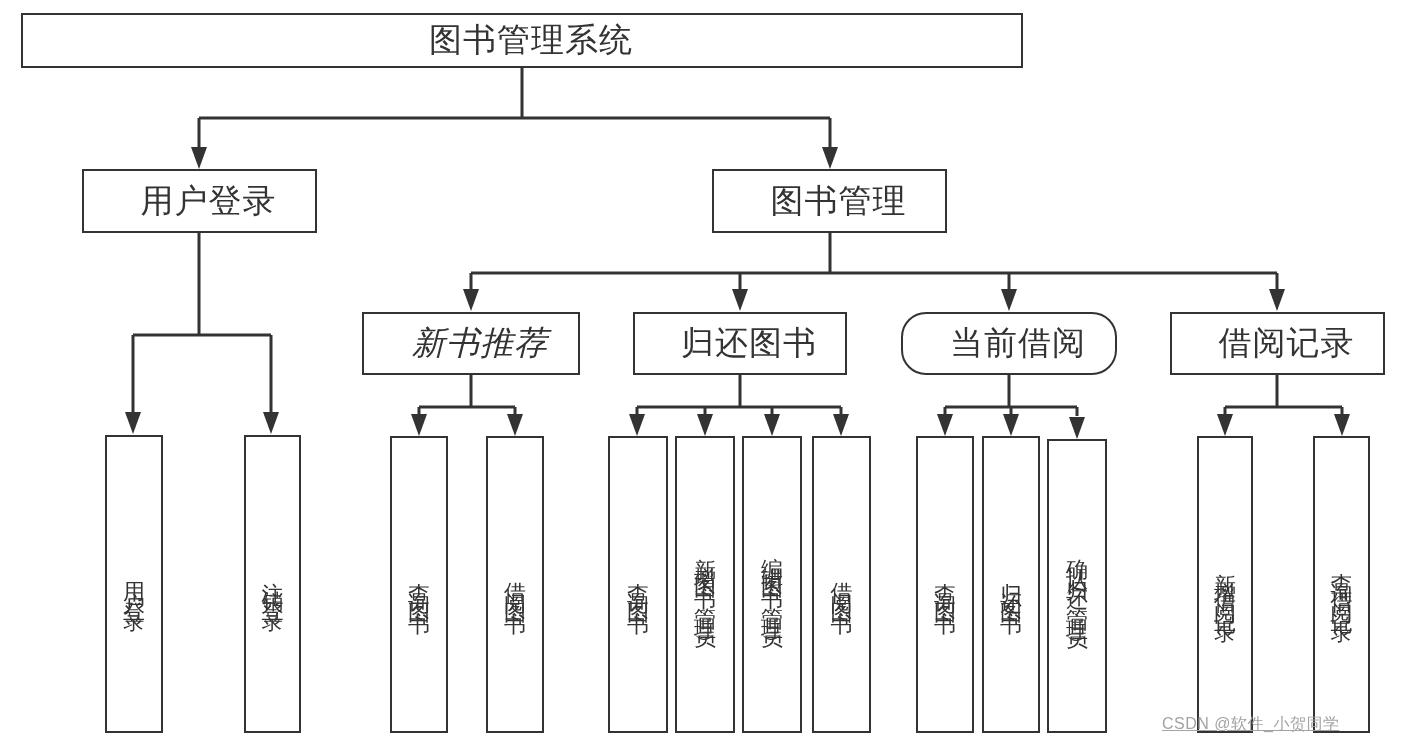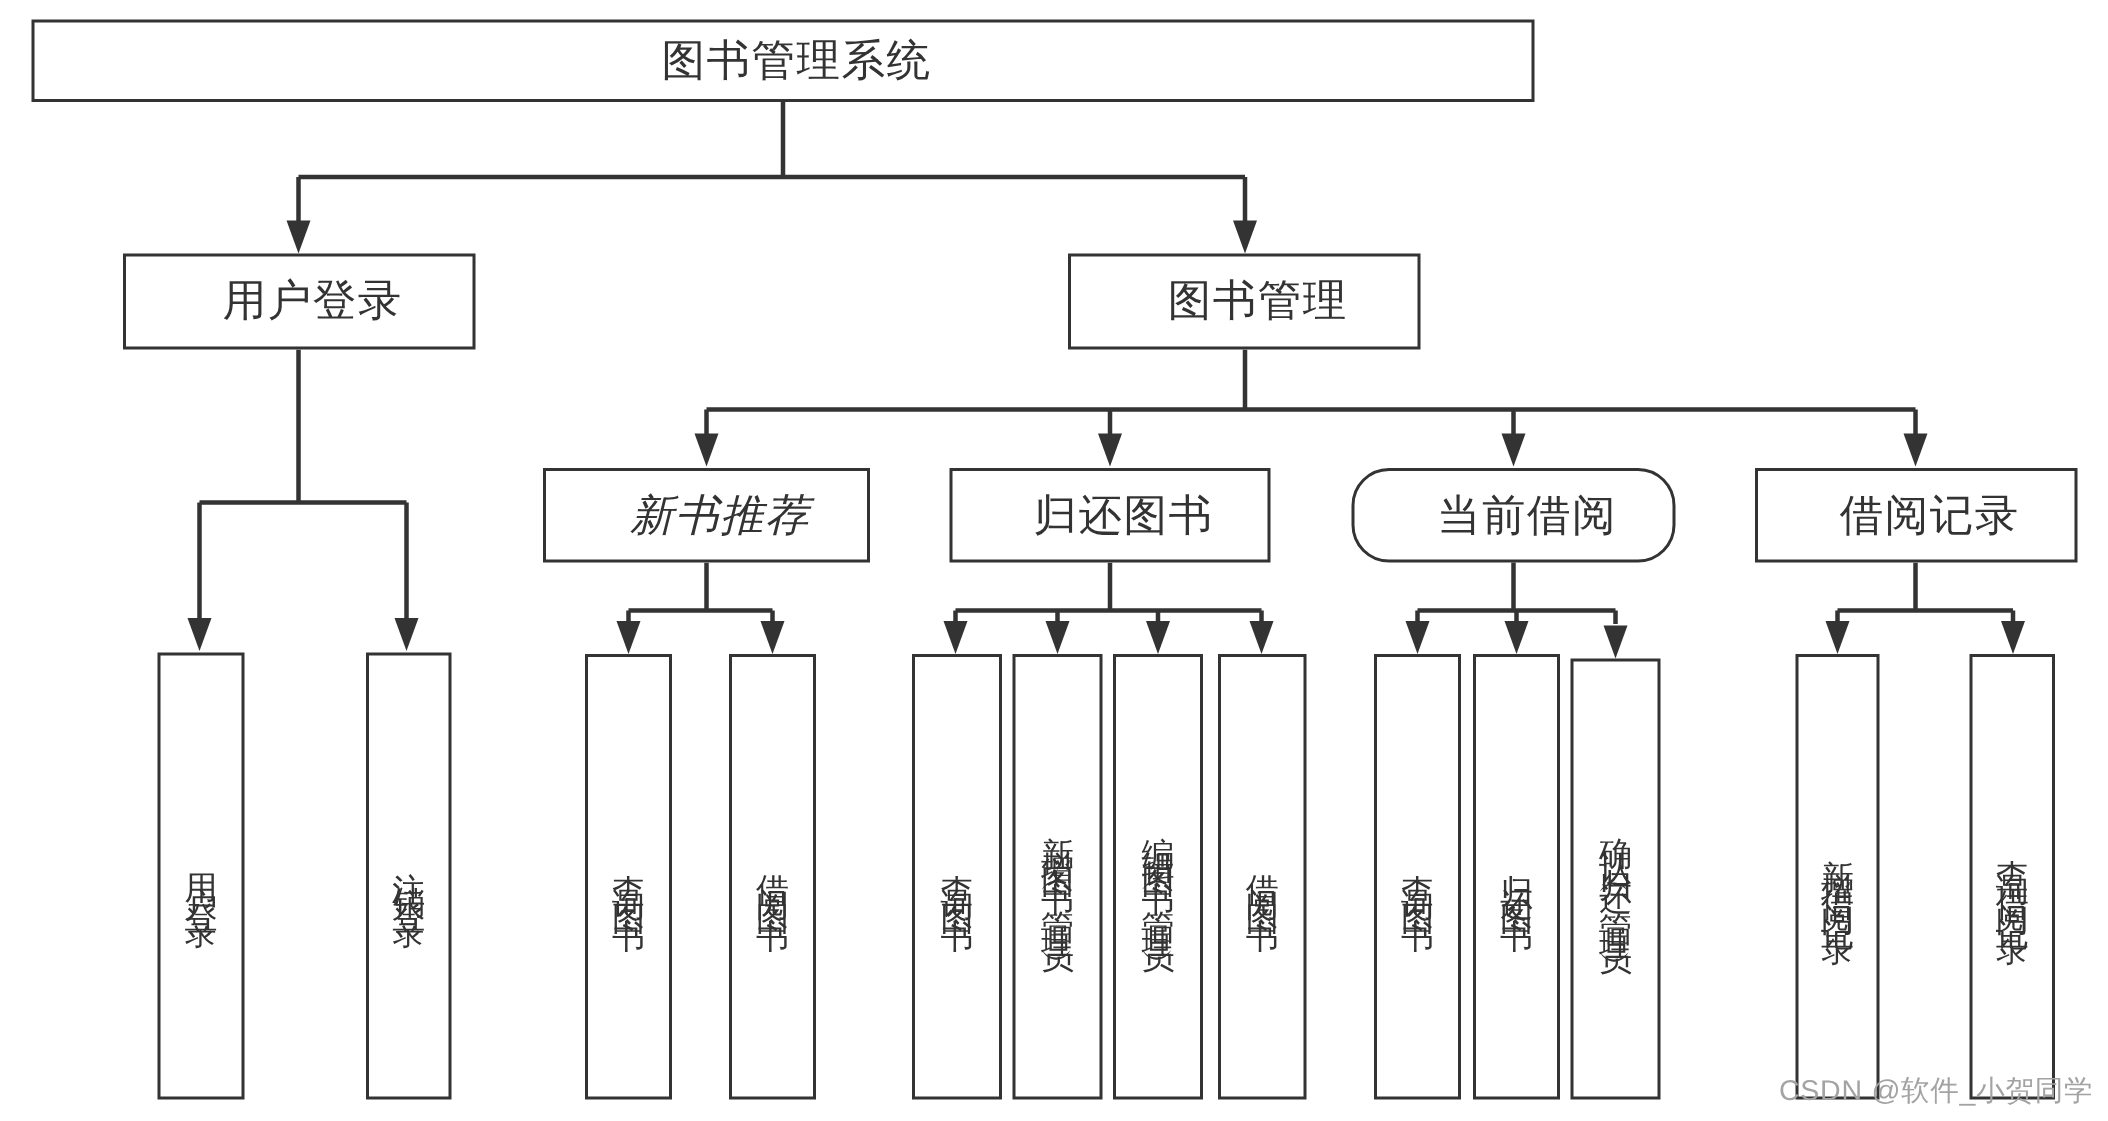--- a/index.html
+++ b/index.html
@@ -21,38 +21,39 @@
   .node {
     position: absolute;
     box-sizing: border-box;
     border: 2.5px solid #333333;
     background: #ffffff;
     display: flex;
     align-items: center;
     justify-content: center;
     color: #333333;
   }
-  .node.h { font-size: 29px; letter-spacing: 1px; padding-left: 18px; }
+  .node.h { font-size: 33px; letter-spacing: 1px; padding-left: 18px; }
   .node.v { font-size: 22px; }
   .node.v .vtext {
     writing-mode: vertical-rl;
     text-orientation: mixed;
     letter-spacing: 10px;
     line-height: 1;
     white-space: nowrap;
   }
   .watermark {
     position: absolute;
-    left: 1186px;
+    left: 1162px;
     top: 714px;
-    font-size: 19px;
+    font-size: 16px;
     color: #a3a3a3;
     white-space: nowrap;
     z-index: 5;
     letter-spacing: 0.5px;
+    text-decoration: underline;
   }
 </style>
 </head>
 <body>
 
 <div class="canvas">
 
   <svg class="connectors" width="1405" height="747" viewBox="0 0 1405 747" xmlns="http://www.w3.org/2000/svg">
     <g stroke="#333333" stroke-width="3" fill="none">
 

